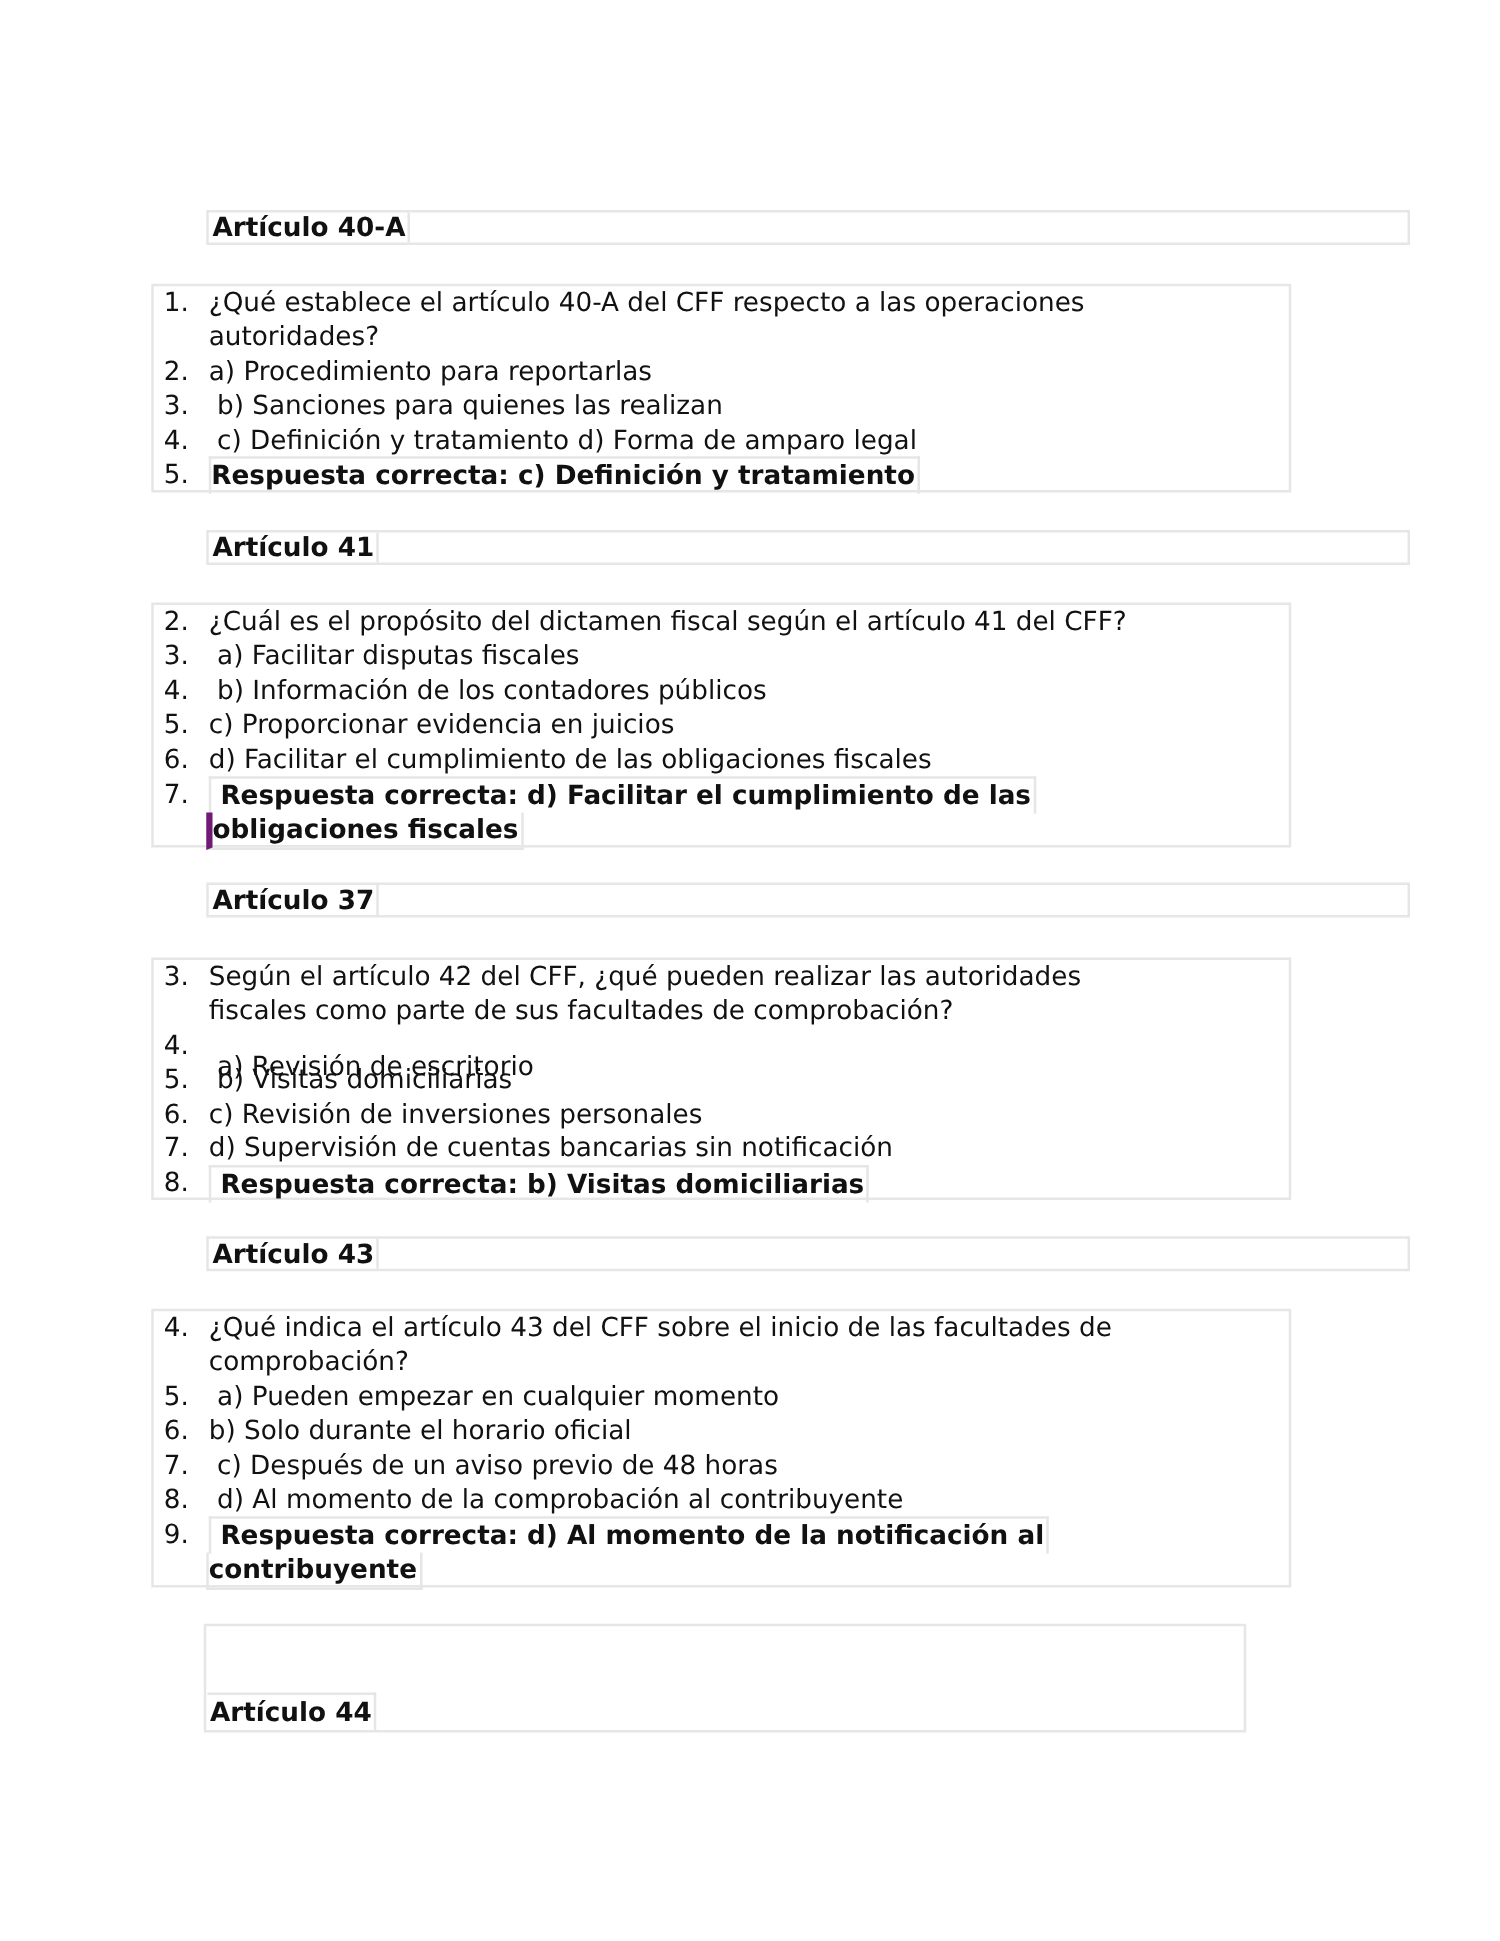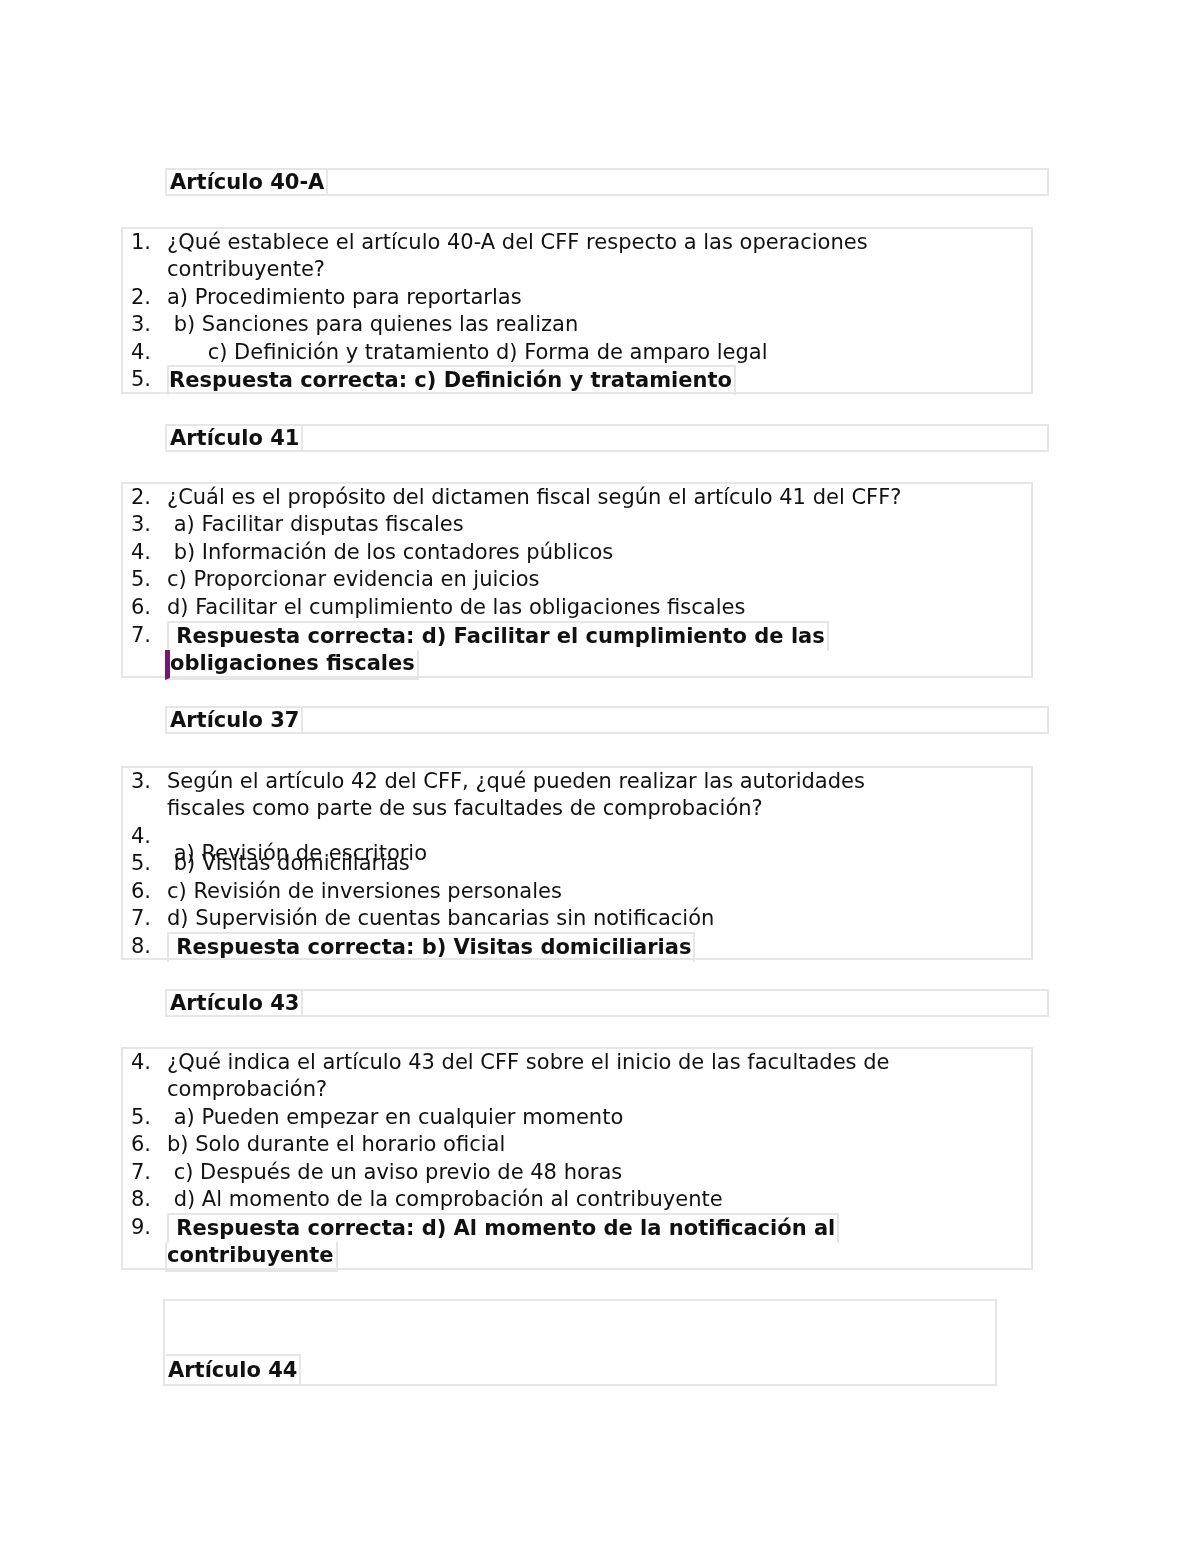--- a/index.html
+++ b/index.html
@@ -11,21 +11,21 @@
       width: 1200px;
       height: 1553px;
       position: relative;
       font-family: "DejaVu Sans", sans-serif;
       color: #111111;
       overflow: hidden;
     }
     .heading-box {
       position: absolute;
       left: 165px;
-      width: 884px;
+      width: 963px;
       height: 28px;
       border: 2px solid #e6e6e6;
       box-sizing: border-box;
     }
     .heading-text {
       position: absolute;
       left: 1px;
       top: 0px;
       height: 24px;
       padding: 0 2px;
@@ -98,33 +98,33 @@
 
 <div class="heading-box" style="top:168px;">
   <span class="heading-text">Artículo 40-A</span>
 </div>
 <div class="q-box" style="top:227px;height:167px;">
   <div class="line" style="top:0px;">
     <span class="num">1.</span>
     <span class="txt">¿Qué establece el artículo 40-A del CFF respecto a las operaciones</span>
   </div>
   <div class="line" style="top:27px;">
-    <span class="txt">contribuyente?</span>
+    <span class="txt">autoridades?</span>
   </div>
   <div class="line" style="top:55px;">
     <span class="num">2.</span>
     <span class="txt">a) Procedimiento para reportarlas</span>
   </div>
   <div class="line" style="top:82px;">
     <span class="num">3.</span>
     <span class="txt" style="white-space:pre;"> b) Sanciones para quienes las realizan</span>
   </div>
   <div class="line" style="top:110px;">
     <span class="num">4.</span>
-    <span class="txt" style="white-space:pre;margin-left:34px;"> c) Definición y tratamiento d) Forma de amparo legal</span>
+    <span class="txt" style="white-space:pre;"> c) Definición y tratamiento d) Forma de amparo legal</span>
   </div>
   <div class="line" style="top:137px;">
     <span class="num">5.</span>
     <span class="txt bold hl-full" style="top:-1px;">Respuesta correcta: c) Definición y tratamiento</span>
   </div>
 </div>
 
 <div class="heading-box" style="top:424px;">
   <span class="heading-text">Artículo 41</span>
 </div>

